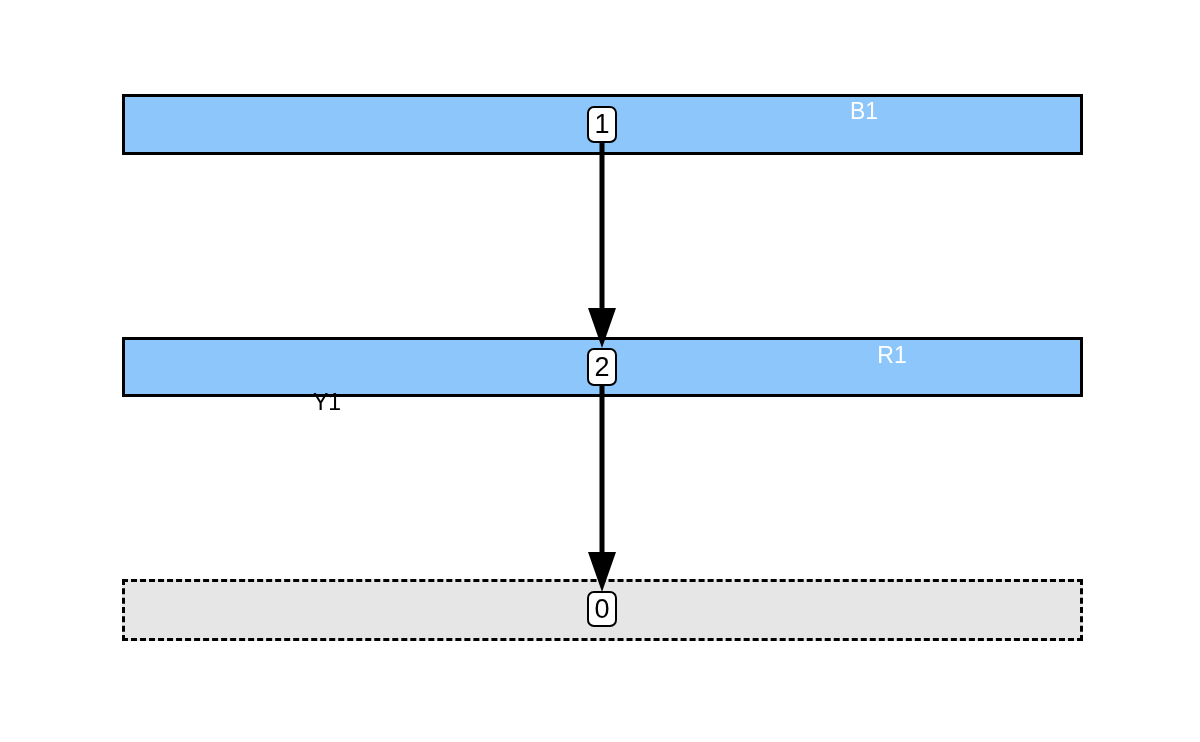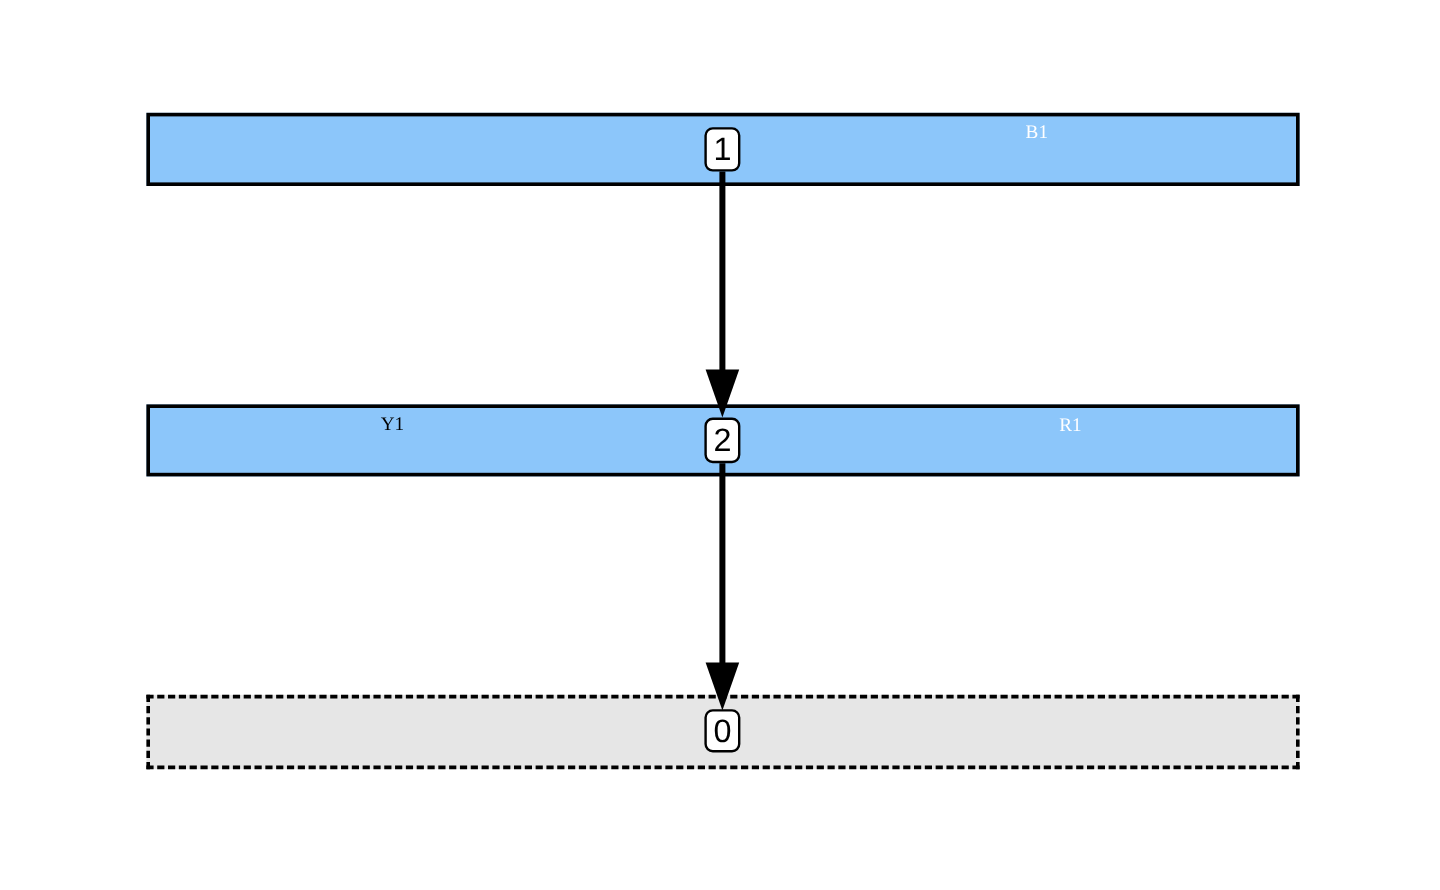--- a/index.html
+++ b/index.html
@@ -29,27 +29,26 @@
     background: #e6e6e6;
     border-style: dashed;
   }
   #bar-top    { top: 94px;  height: 61px; }
   #bar-middle { top: 337px; height: 60px; }
   #bar-bottom { top: 579px; height: 62px; }
 
   .bar-label {
     position: absolute;
     transform: translateX(-50%);
-    font-size: 16px;
+    font-size: 23px;
     line-height: 24px;
     white-space: nowrap;
-    font-family: Liberation Serif, serif;
   }
   .label-light { color: #ffffff; }
-  .label-dark  { color: #000000; }
+  .label-dark  { color: #000000; margin-top: 48px; }
 
   #label-b1 { left: 864px; top: 99px; }
   #label-y1 { left: 327px; top: 342px; }
   #label-r1 { left: 892px; top: 343px; }
 
   .badge {
     position: absolute;
     left: 587px;
     width: 30px;
     height: 37px;

